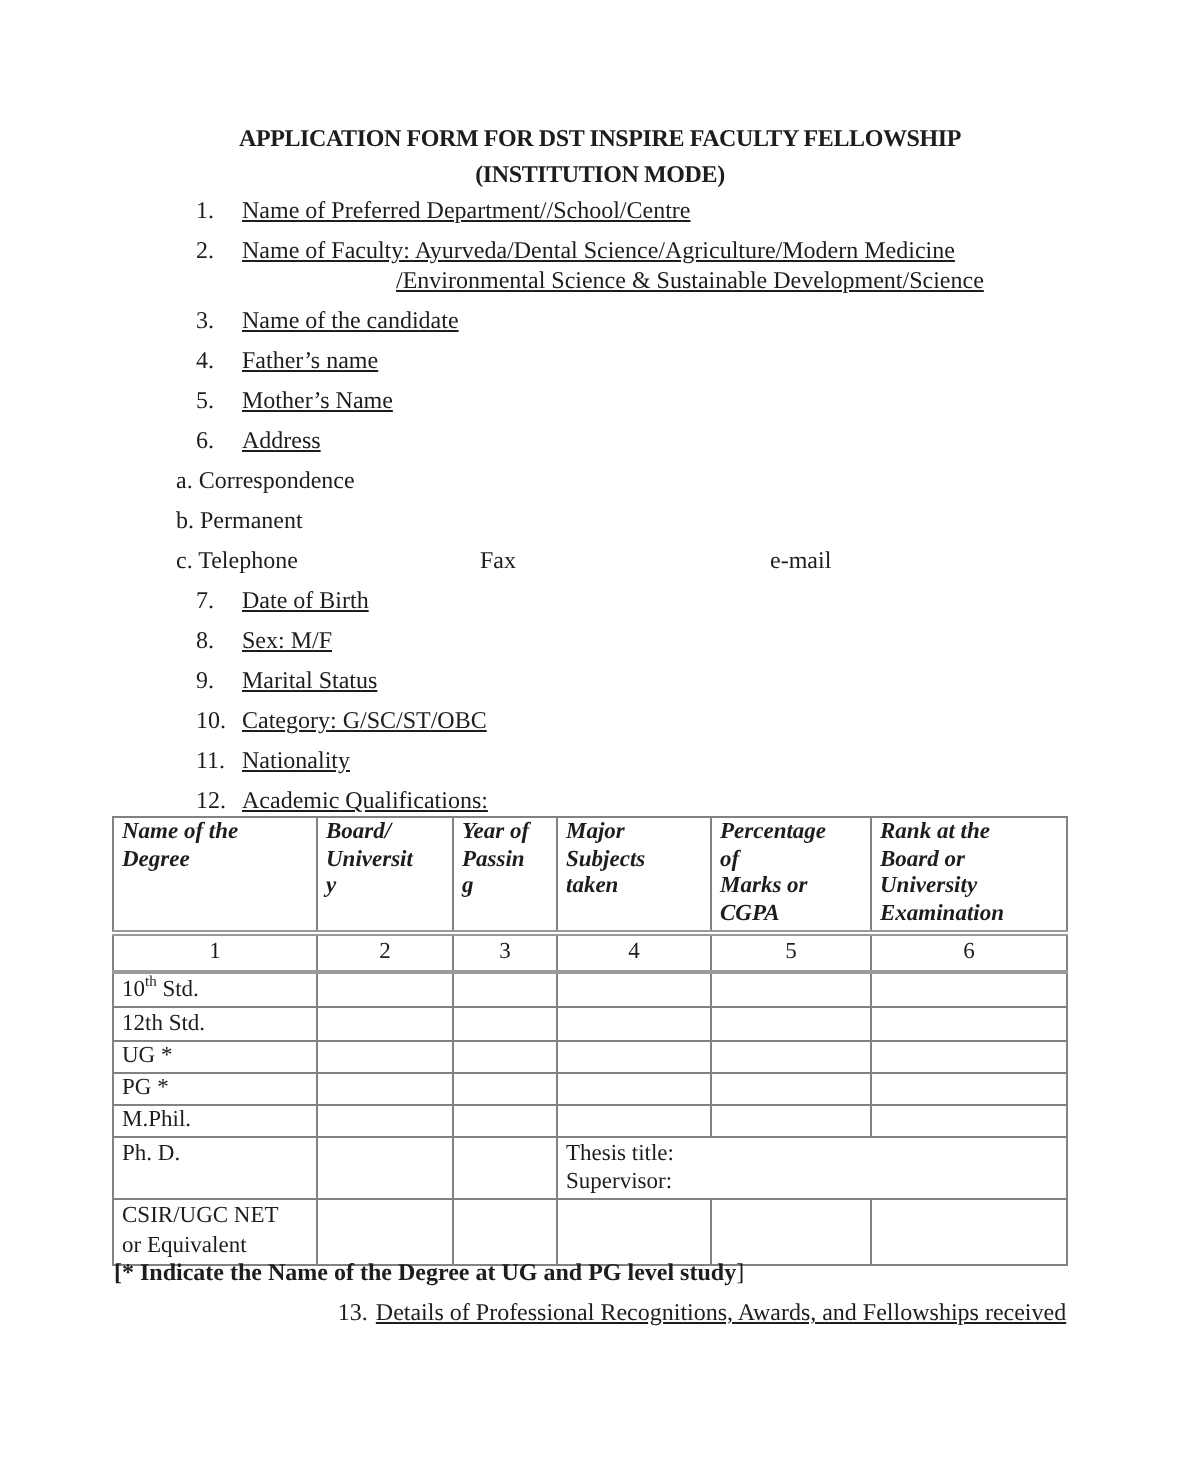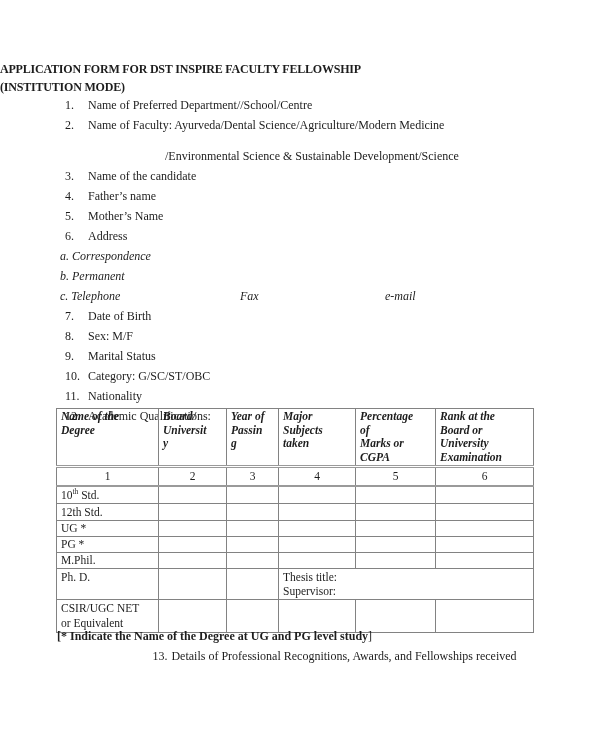--- a/index.html
+++ b/index.html
@@ -3,29 +3,29 @@
 <meta charset="utf-8">
 <style>
   html,body{margin:0;padding:0;background:#ffffff;}
   .page{
     position:relative;width:600px;height:730px;background:#ffffff;
     font-family:"Liberation Serif","DejaVu Serif",serif;
     color:#1d1d1d;font-size:12px;overflow:hidden;
   }
   
   .title{
-    position:absolute;top:61px;left:0;width:100%;text-align:left;
+    position:absolute;top:61px;left:0;width:100%;text-align:center;
     font-weight:bold;font-size:12px;line-height:17.5px;letter-spacing:-0.2px;
   }
   
   .items{position:absolute;top:98px;left:0;width:100%;}
-  .item{padding-left:65px;line-height:15px;margin-bottom:5px;}
+  .item{padding-left:98px;line-height:15px;margin-bottom:5px;text-decoration:underline;}
   .item .num{display:inline-block;width:23px;}
-  .cont{margin-left:100px;margin-top:16px;}
-  .sub{padding-left:60px;line-height:15px;margin-bottom:5px;position:relative;font-style:italic;}
+  .cont{margin-left:100px;}
+  .sub{padding-left:88px;line-height:15px;margin-bottom:5px;position:relative;}
   .fax-label{position:absolute;left:240px;top:0;}
   .email-label{position:absolute;left:385px;top:0;}
   
   table.qtable{
     position:absolute;top:408px;left:56px;width:477px;
     border-collapse:collapse;table-layout:fixed;font-size:11.5px;
   }
   .qtable col.c1{width:102px}.qtable col.c2{width:68px}.qtable col.c3{width:52px}
   .qtable col.c4{width:77px}.qtable col.c5{width:80px}.qtable col.c6{width:98px}
   .qtable th,.qtable td{

